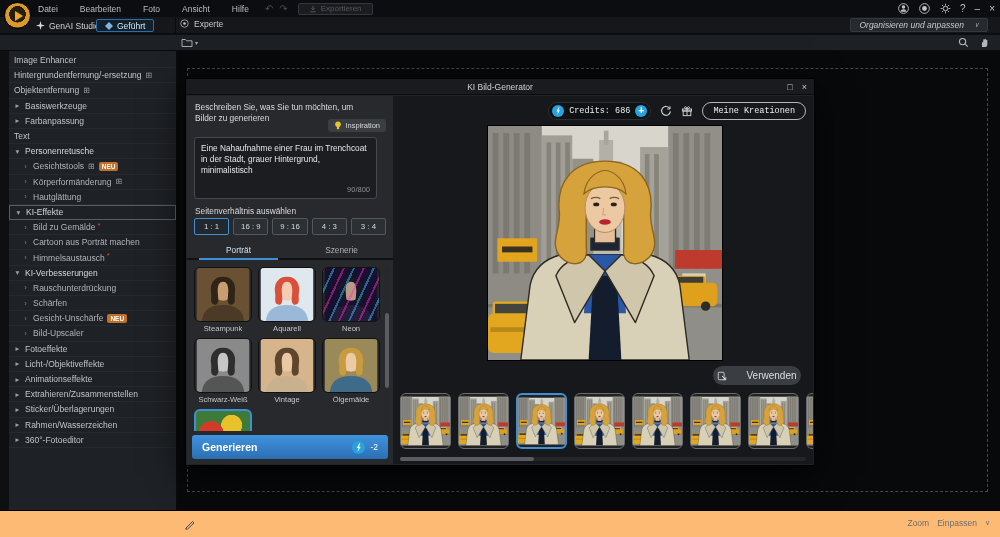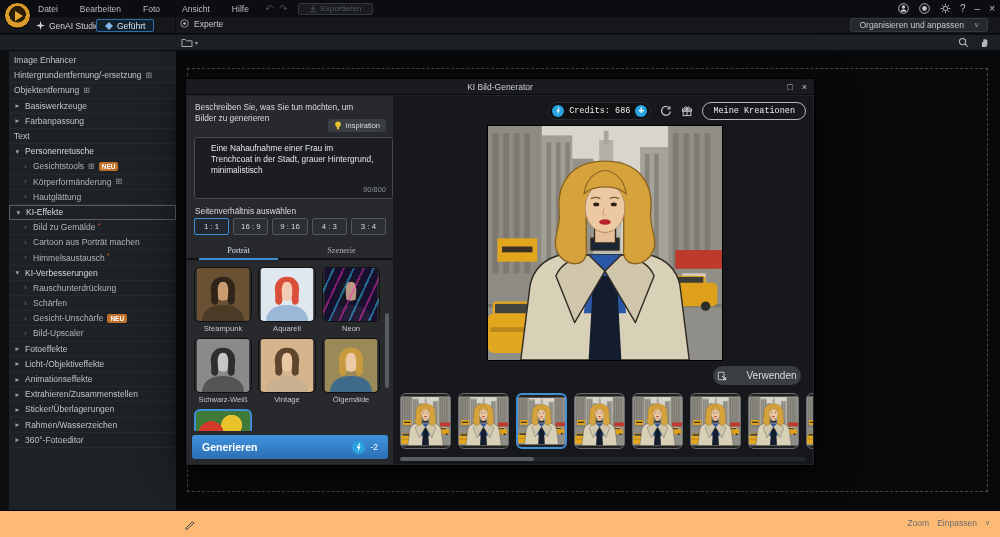--- a/index.html
+++ b/index.html
@@ -25,21 +25,21 @@
   .glyph{font-size:10px;line-height:10px;color:#c2c4c7;}
 
   
   .modebar{position:absolute;left:0;top:17px;width:1000px;height:17px;background:#15171b;border-bottom:1px solid #0a0b0d;}
   .modebar .leftpane{position:absolute;left:0;top:0;width:176px;height:17px;border-right:1px solid #0a0b0d;display:flex;align-items:center;}
   .genai{display:flex;align-items:center;gap:4px;margin-left:36px;font-size:8.5px;color:#d2d4d7;}
   .guided-btn{position:absolute;left:96px;top:2px;height:13px;padding:0 8px;border:1px solid #2f6da8;border-radius:2px;
         background:#12202c;color:#d8e6f2;font-size:8.5px;display:flex;align-items:center;gap:4px;}
   .expert{position:absolute;left:180px;top:2px;height:13px;display:flex;align-items:flex-start;gap:5px;font-size:8.5px;color:#c6c8cb;}
   .organize{position:absolute;right:12px;top:1px;height:14px;background:#26292e;border:1px solid #35383d;border-radius:2px;
-        display:flex;align-items:center;gap:10px;padding:0 8px;font-size:8.5px;color:#c6c8cb;}
+        display:flex;align-items:center;gap:10px;padding:0 8px;font-size:8.5px;color:#c6c8cb;font-style:italic;}
 
   
   .toolbar3{position:absolute;left:0;top:35px;width:1000px;height:16px;background:#1d2024;border-bottom:1px solid #0a0b0d;}
   .folder-wrap{position:absolute;left:181px;top:2px;display:flex;align-items:center;gap:2px;color:#a6a9ac;}
   .t3-right{position:absolute;right:10px;top:2px;display:flex;align-items:center;gap:10px;color:#b6b8bb;}
 
   
   .sidebar{position:absolute;left:0;top:51px;width:177px;height:459px;background:#1e2125;border-right:1px solid #0a0b0d;}
   .sidebar:before{content:"";position:absolute;left:0;top:0;width:9px;height:100%;background:#0d0f11;}
   .srows{position:absolute;left:9px;top:2px;right:0;}
@@ -62,29 +62,29 @@
   .dialog{position:absolute;left:8px;top:27px;width:630px;height:388px;background:#202327;border:1px solid #000;
           box-shadow:0 10px 34px rgba(0,0,0,.75);}
   .dlg-title{position:absolute;left:0;top:0;right:0;height:16px;background:#191b1e;border-bottom:1px solid #0a0b0d;
           display:flex;align-items:center;justify-content:center;font-size:8.5px;color:#cfd1d4;}
   .dlg-ctrls{position:absolute;right:7px;top:0;height:16px;display:flex;align-items:center;gap:9px;color:#c2c4c7;font-size:9px;}
 
   .dlg-left{position:absolute;left:1px;top:17px;width:206px;bottom:1px;background:#27292d;}
   .p-label{position:absolute;left:8px;top:6px;width:168px;font-size:8.3px;line-height:11px;color:#dadcde;}
   .insp{position:absolute;right:7px;top:23px;height:13px;background:#3a3d42;border-radius:3px;display:flex;align-items:center;
         gap:3px;padding:0 6px;font-size:7.5px;color:#d8dadc;}
-  .prompt-box{position:absolute;left:7px;right:0;top:41px;height:62px;background:#1b1d20;border:1px solid #46494e;
-        border-radius:3px;padding:5px 16px;font-size:8.3px;line-height:11px;color:#e4e6e8;}
+  .prompt-box{position:absolute;left:7px;right:16px;top:41px;height:62px;background:#1b1d20;border:1px solid #46494e;
+        border-radius:3px;padding:5px 6px;font-size:8.3px;line-height:11px;color:#e4e6e8;}
   .counter{position:absolute;right:6px;bottom:3px;font-size:7.5px;color:#8d9093;}
   .ar-label{position:absolute;left:8px;top:110px;font-size:8.3px;color:#dadcde;}
   .ar-row{position:absolute;left:7px;right:7px;top:122px;height:17px;display:flex;gap:4px;}
   .asp{flex:1;display:flex;align-items:center;justify-content:center;font-size:7.8px;color:#d8dadc;
         background:#2c2f34;border:1px solid #54575c;border-radius:2px;cursor:pointer;}
   .asp.sel{border-color:var(--accent,#3e8fd6);background:#22282e;}
-  .tabs{position:absolute;left:0;right:0;top:146px;height:18px;display:flex;border-bottom:2px solid #101214;font-family:Liberation Serif, serif;}
+  .tabs{position:absolute;left:0;right:0;top:146px;height:18px;display:flex;border-bottom:2px solid #101214;}
   .tab{flex:1;display:flex;align-items:center;justify-content:center;font-size:8.3px;color:#aeb0b3;position:relative;cursor:pointer;}
   .tab.active{color:#cfe2f4;}
   .tab.active:after{content:"";position:absolute;left:12%;right:12%;bottom:-2px;height:2px;background:var(--accent,#3e8fd6);}
   .styles-vp{position:absolute;left:7px;right:13px;top:171px;bottom:33px;overflow:hidden;}
   .styles-grid{display:grid;grid-template-columns:repeat(3,1fr);gap:5px 6px;}
   .style-cell{cursor:pointer;}
   .style-thumb{width:100%;height:55px;border-radius:6px;overflow:hidden;border:1px solid #111;position:relative;}
   .style-thumb svg{width:100%;height:100%;}
   .style-thumb .ov{position:absolute;inset:0;}
   .st-neon .ov{background:repeating-linear-gradient(115deg, rgba(255,45,190,.45) 0 2px, transparent 2px 9px, rgba(50,205,255,.45) 9px 11px, transparent 11px 18px);}

